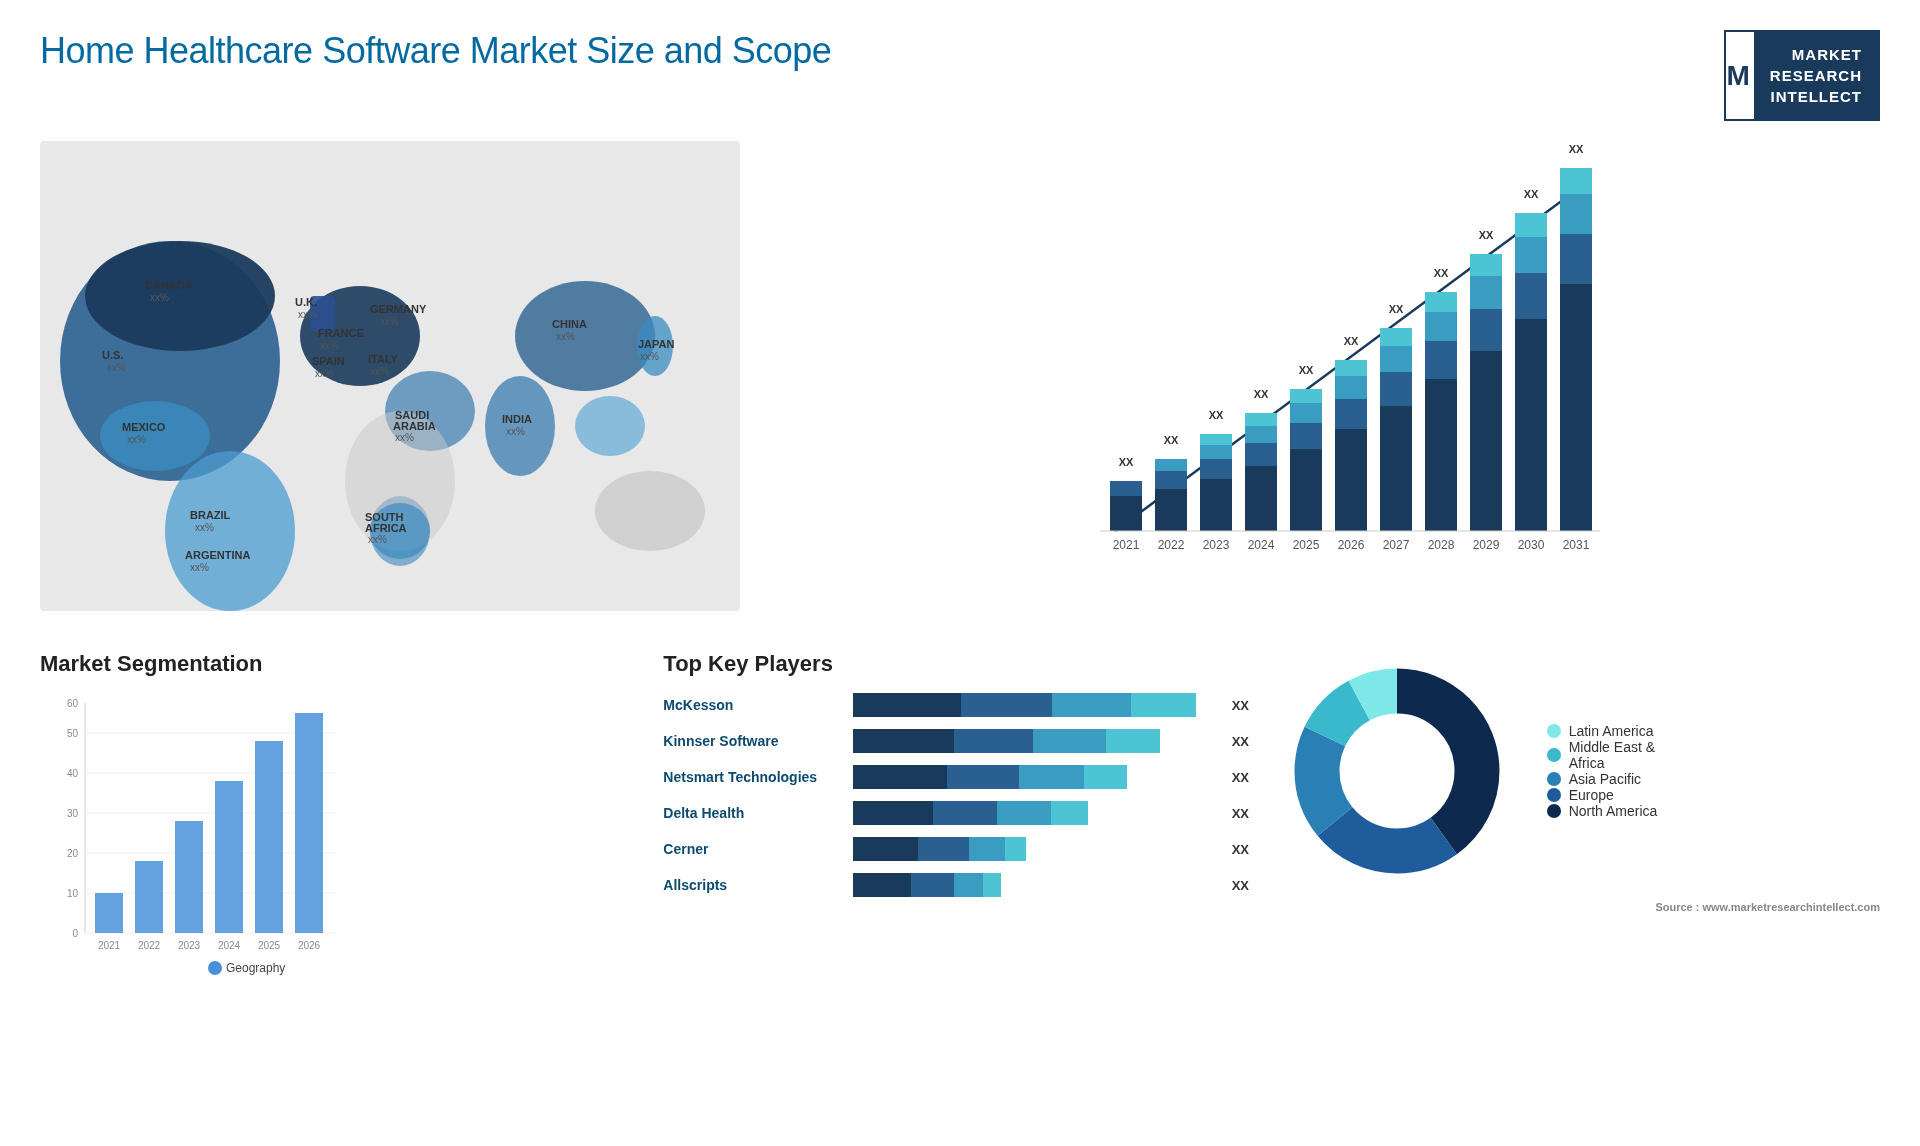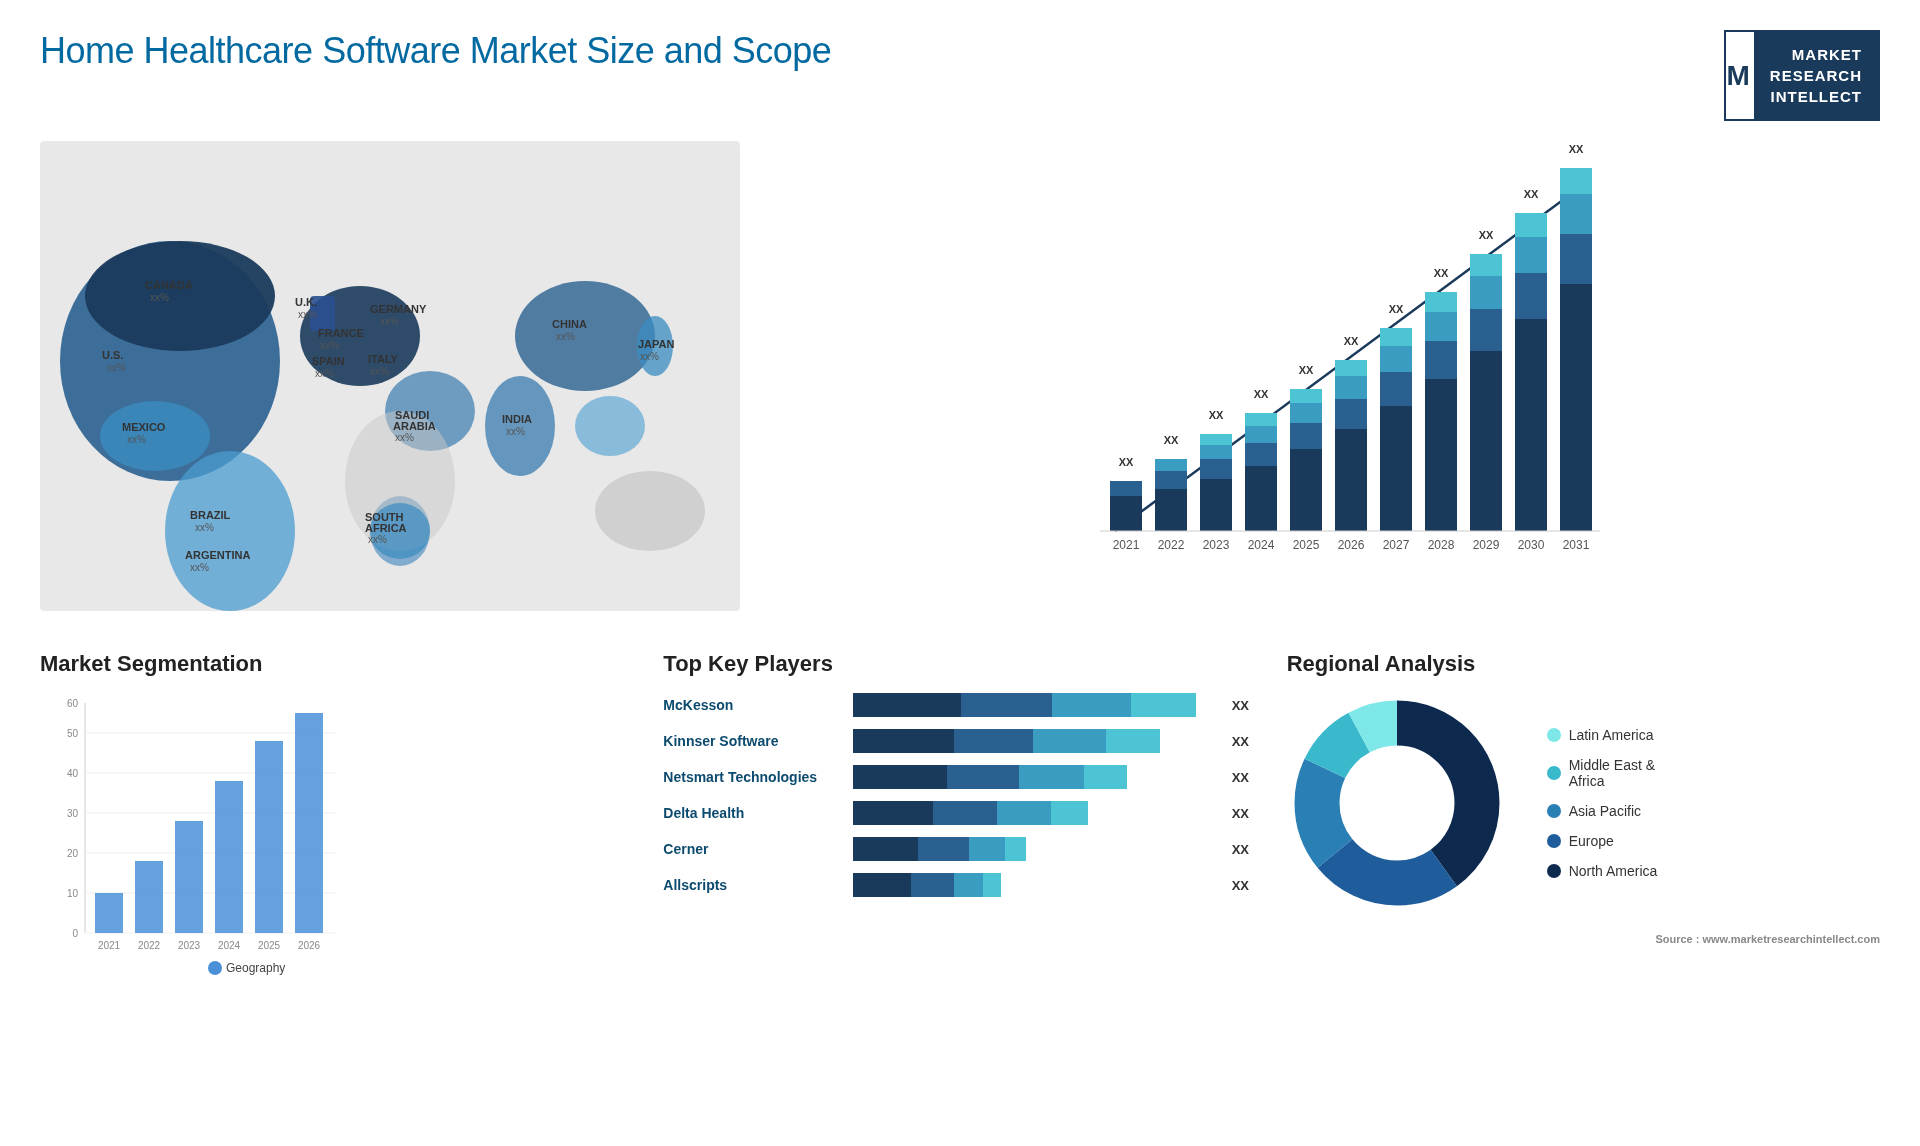--- a/index.html
+++ b/index.html
@@ -116,21 +116,20 @@
     }
     .donut-row {
       display: flex;
       align-items: center;
       gap: 20px;
       margin-top: 10px;
     }
     .legend-container {
       display: flex;
       flex-direction: column;
-      gap: 14px;
       margin-left: 20px;
     }
     .legend-item {
       display: flex;
       align-items: center;
       gap: 8px;
       font-size: 14px;
       color: #333;
     }
     .legend-dot {
@@ -446,21 +445,20 @@
           <div class="player-bar-seg2" style="width:12%"></div>
           <div class="player-bar-seg3" style="width:8%"></div>
           <div class="player-bar-seg4" style="width:5%"></div>
         </div>
         <div class="player-value">XX</div>
       </div>
     </div>
   </div>
 
   <div>
-    <div class="section-title">Regional Analysis</div>
     <div class="donut-row">
 
       <svg viewBox="0 0 220 220" width="220" height="220">
 
         <circle cx="110" cy="110" r="80" fill="none" stroke="#0d2a4e" stroke-width="45" stroke-dasharray="201.06 502.65" stroke-dashoffset="0" transform="rotate(-90 110 110)"></circle>
         <circle cx="110" cy="110" r="80" fill="none" stroke="#1e5c9c" stroke-width="45" stroke-dasharray="120.64 502.65" stroke-dashoffset="-201.06" transform="rotate(-90 110 110)"></circle>
         <circle cx="110" cy="110" r="80" fill="none" stroke="#2a7fb5" stroke-width="45" stroke-dasharray="90.48 502.65" stroke-dashoffset="-321.70" transform="rotate(-90 110 110)"></circle>
         <circle cx="110" cy="110" r="80" fill="none" stroke="#3ab8cc" stroke-width="45" stroke-dasharray="50.27 502.65" stroke-dashoffset="-412.18" transform="rotate(-90 110 110)"></circle>
         <circle cx="110" cy="110" r="80" fill="none" stroke="#7ee8e8" stroke-width="45" stroke-dasharray="40.21 502.65" stroke-dashoffset="-462.45" transform="rotate(-90 110 110)"></circle>
 

